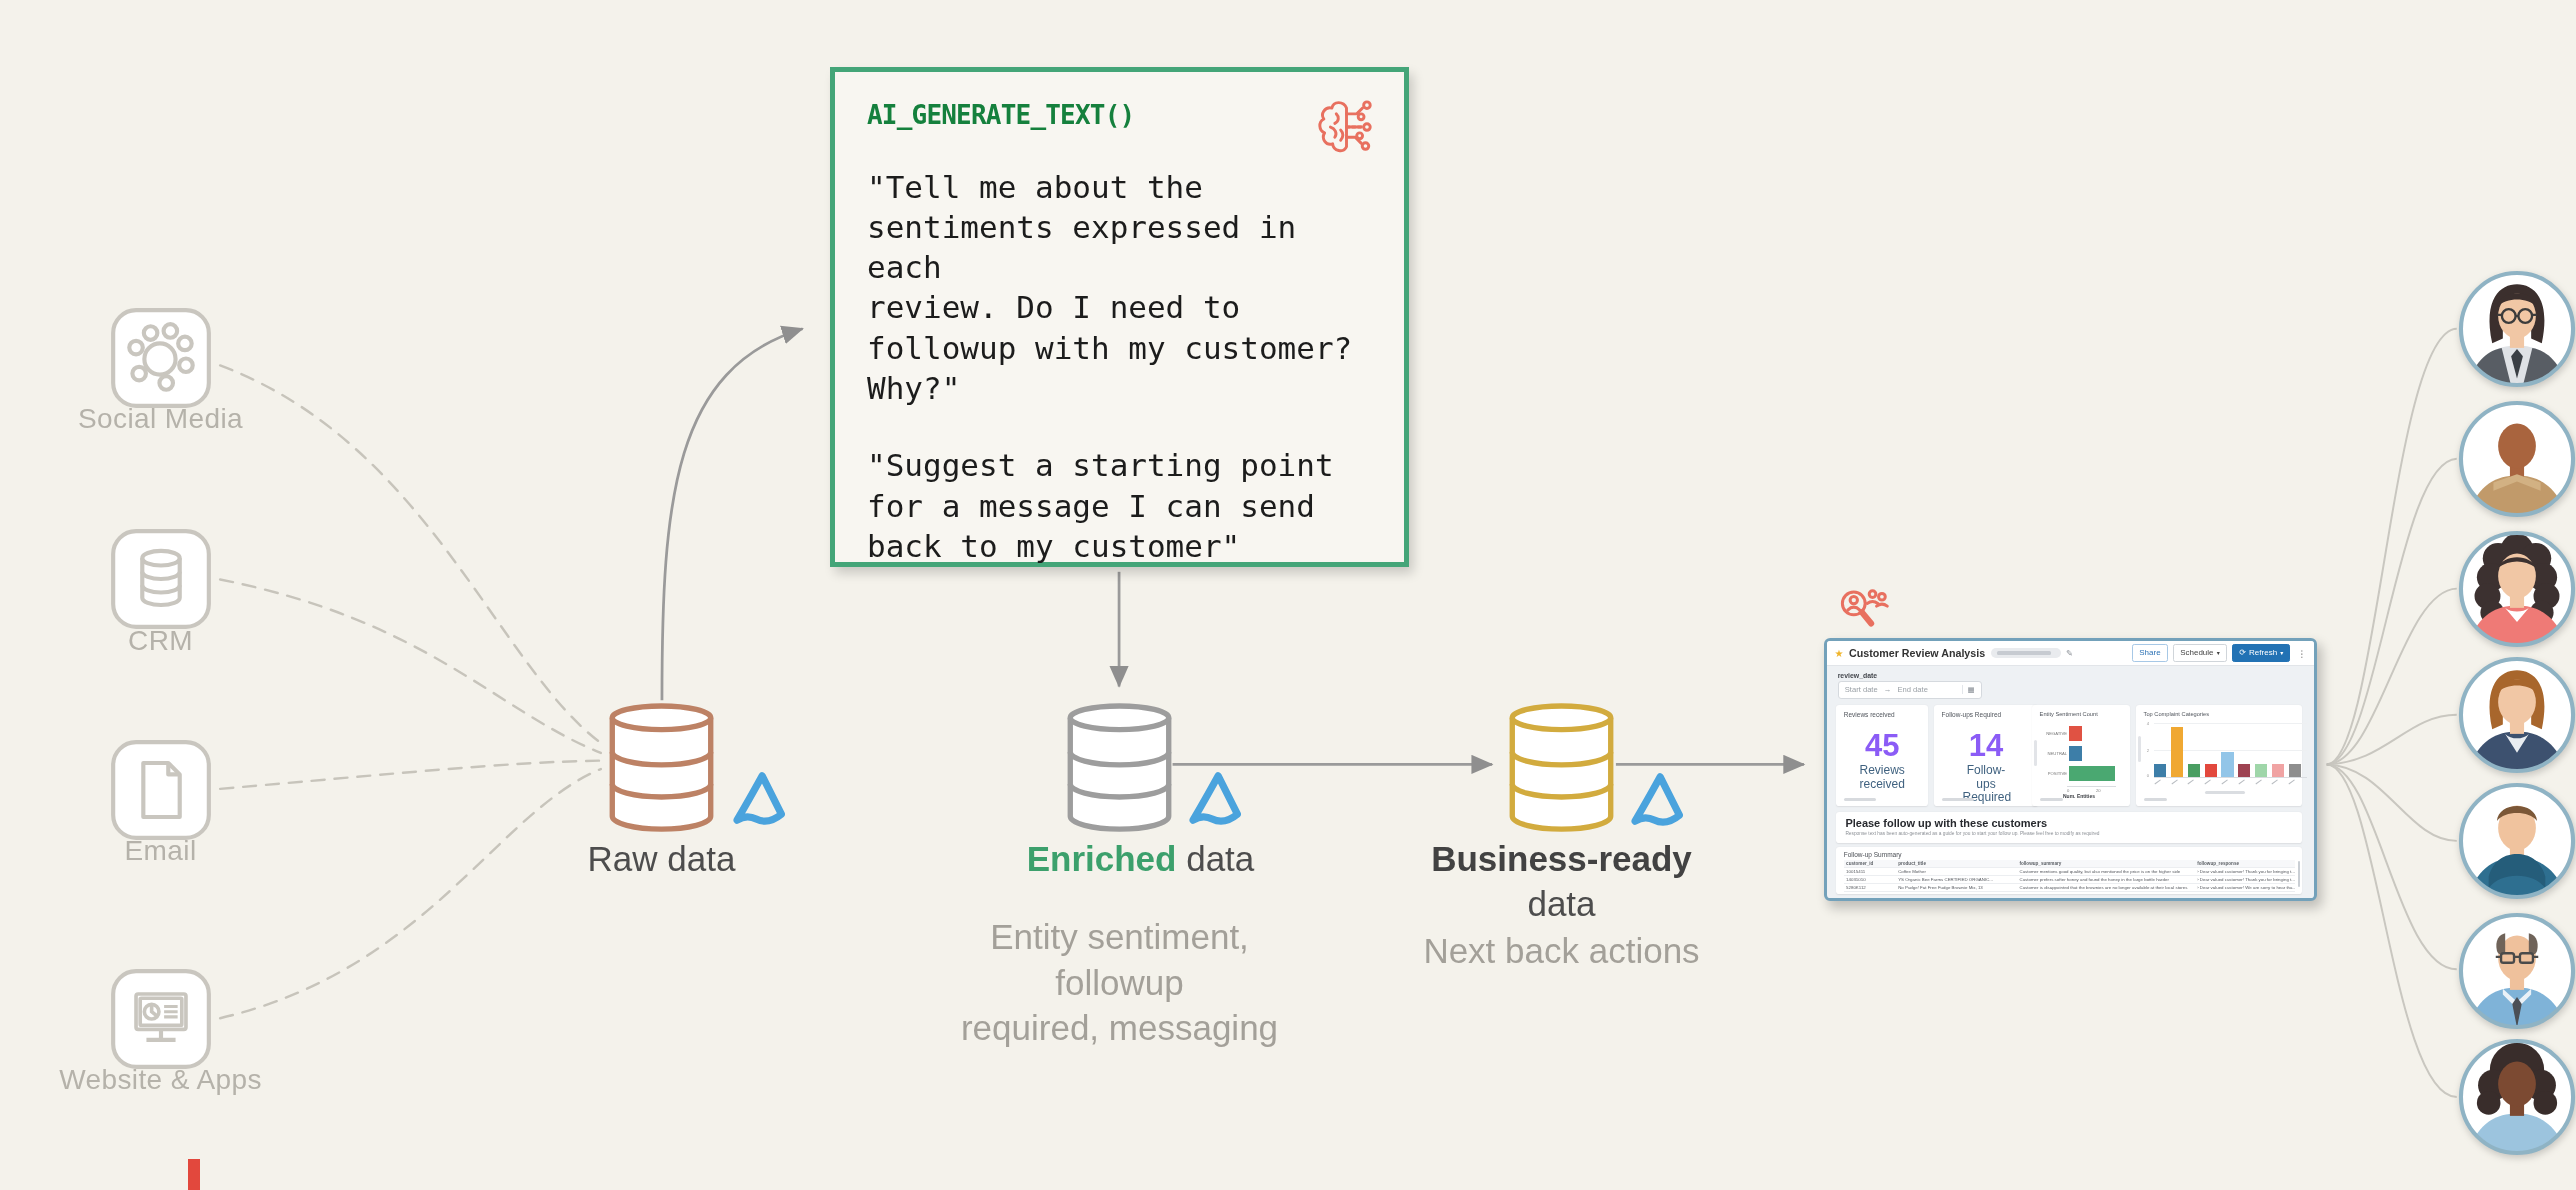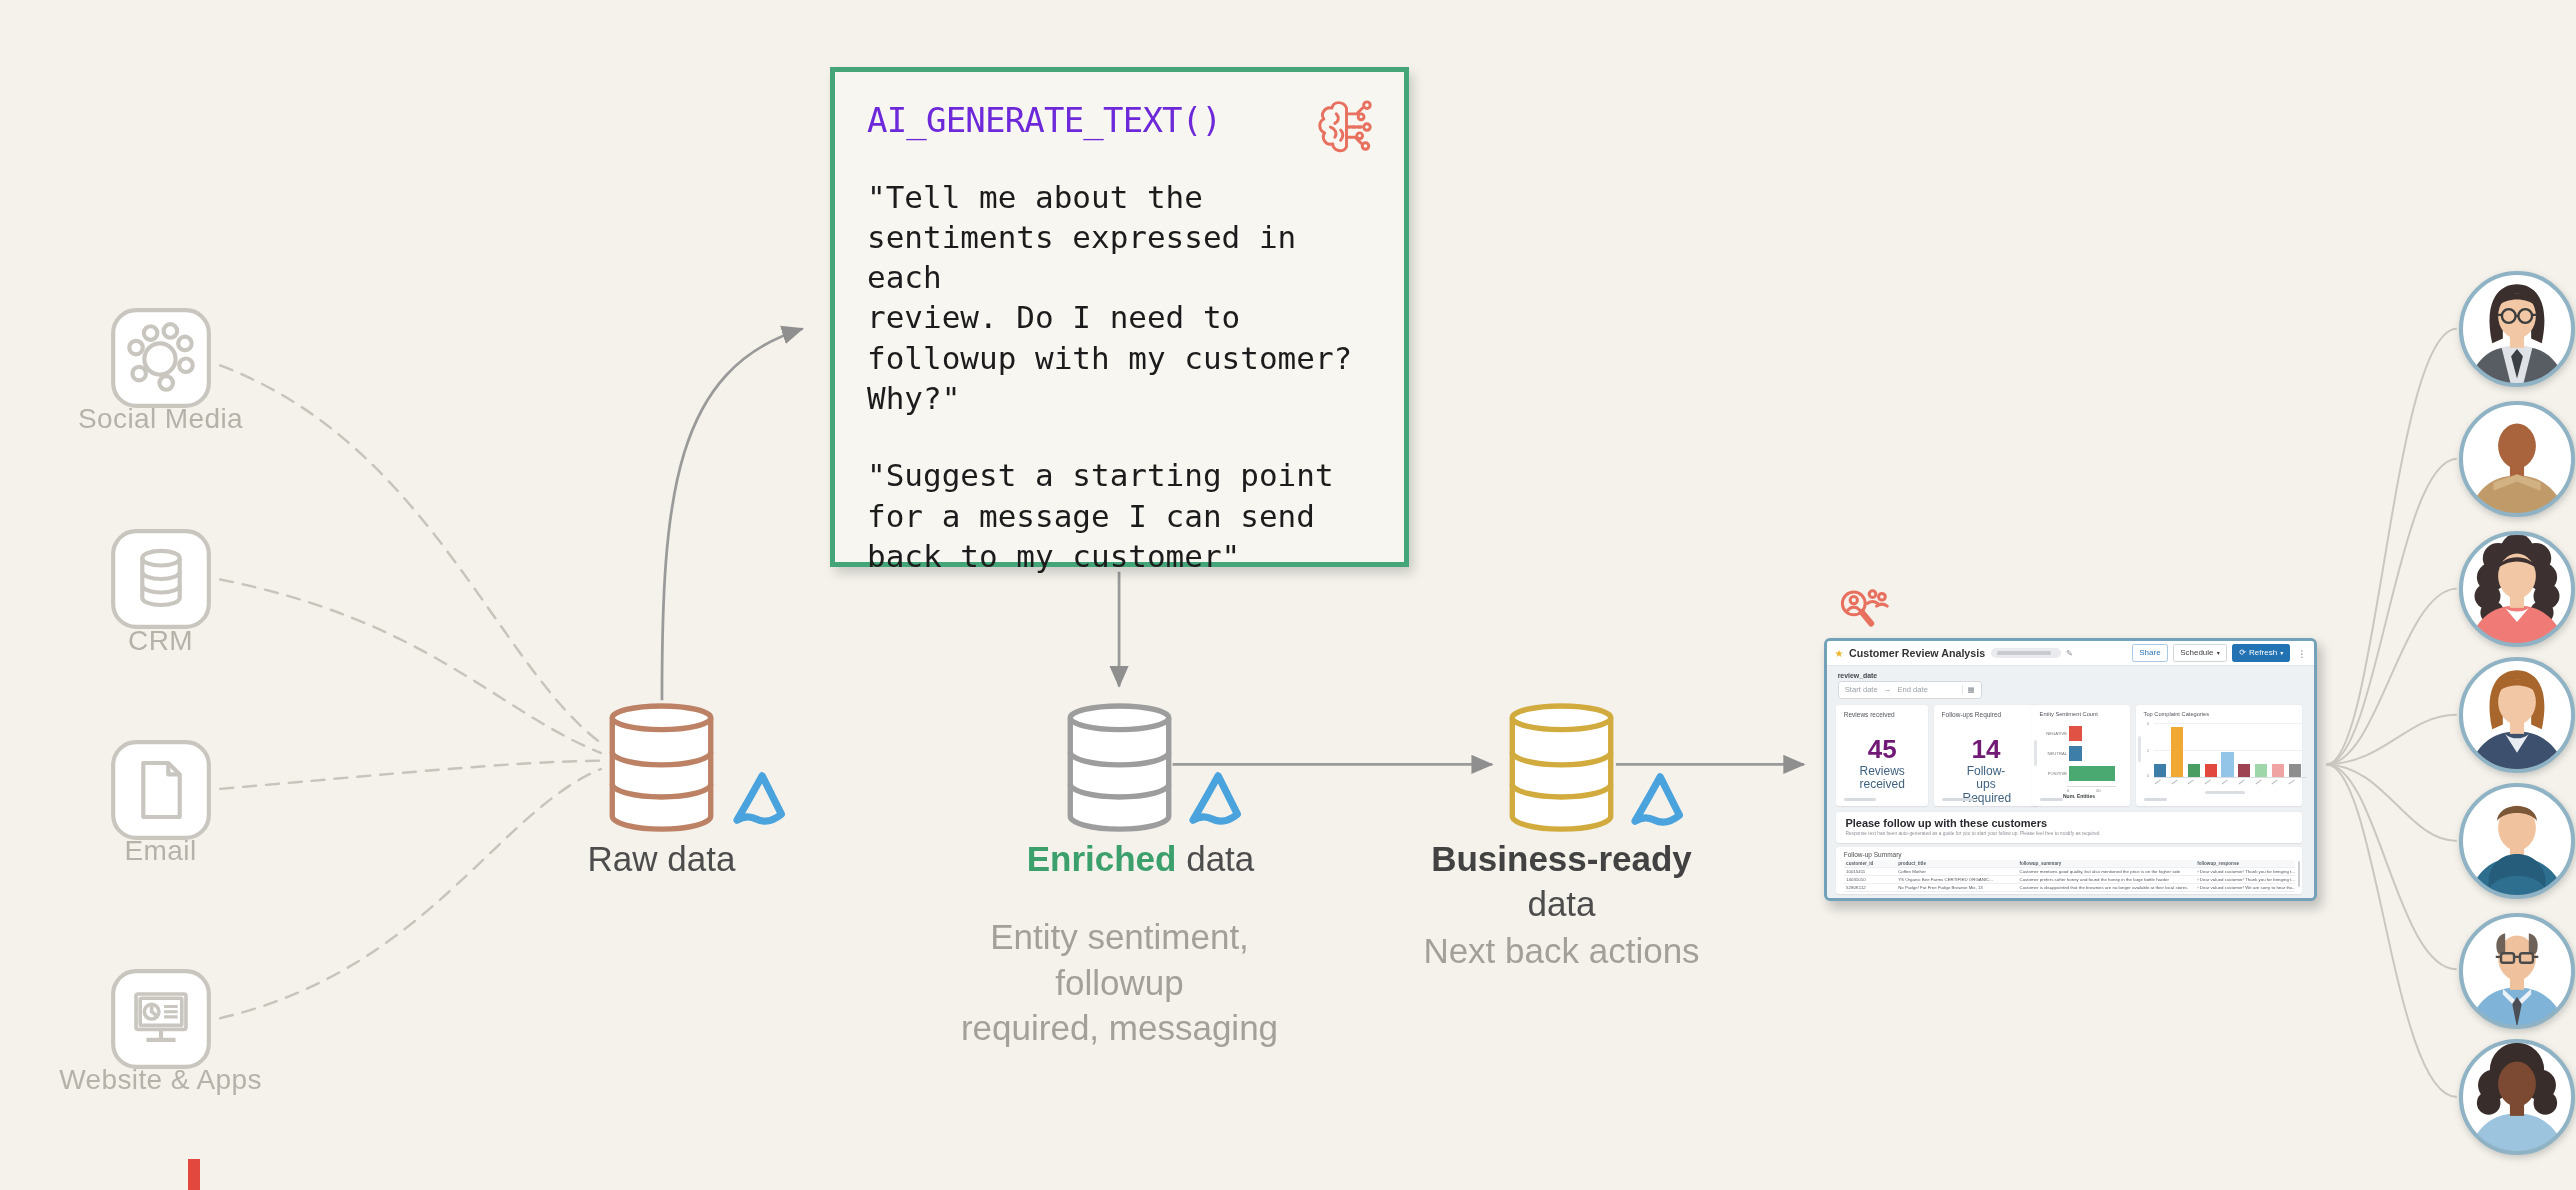--- a/index.html
+++ b/index.html
@@ -6,21 +6,21 @@
   #canvas{position:relative;width:2576px;height:1191px;background:#f4f2eb;overflow:hidden;
           font-family:"Liberation Sans",sans-serif;}
   svg{display:block;}
   .abs{position:absolute;}
   
   .src-icon{position:absolute;width:104px;height:104px;}
   .src-label{position:absolute;width:275px;text-align:center;font-size:28px;color:#b5b2aa;letter-spacing:0.4px;}
   
   #prompt-box{position:absolute;left:830px;top:67px;width:579px;height:500px;background:#f8f6f1;
     border:5.4px solid #44a578;box-shadow:5.4px 6.9px 10.7px rgba(0,0,0,.18);box-sizing:border-box;padding:27.5px 32px;}
-  #prompt-title{font-family:"DejaVu Sans Mono",monospace;font-weight:normal;font-size:34px;color:#6d28d9;letter-spacing:-0.8px;}
+  #prompt-title{font-family:"DejaVu Sans Mono",monospace;font-weight:bold;font-size:26px;color:#15803d;letter-spacing:-0.8px;}
   .prompt-para{font-family:"DejaVu Sans Mono",monospace;font-size:31px;line-height:1.3;color:#1c1c1c;
     white-space:pre-line;margin-top:37px;}
   #brain-icon{position:absolute;right:21.4px;top:20px;width:73px;height:73px;}
   
   .stage-label{position:absolute;text-align:center;font-size:35px;color:#4d4d4d;}
   .stage-sub{position:absolute;text-align:center;font-size:35px;color:#a3a099;white-space:pre-line;line-height:1.3;}
   .hl-green{color:#3ca06c;font-weight:bold;}
   .bold-dark{font-weight:bold;color:#424242;}
   .cyl{position:absolute;width:107px;height:130px;}
   .delta{position:absolute;width:60px;height:60px;}
@@ -39,21 +39,21 @@
   .caret{font-size:6.1px;}
   #db-menu-dots{font-size:9.2px;color:#555;margin-left:1.5px;}
   #db-filter-label{position:absolute;left:10.7px;top:31px;font-size:6.9px;font-weight:bold;color:#44474d;}
   #db-filter-input{position:absolute;left:10.7px;top:40px;width:144px;height:17.6px;background:#fff;border:0.8px solid #d5d9de;
     border-radius:3.1px;display:flex;align-items:center;padding:0 6.1px;box-sizing:border-box;font-size:7.6px;color:#9aa0a6;gap:6.1px;}
   #db-filter-input .sep{flex:0 0 auto;}
   #db-filter-input .tool{margin-left:auto;color:#8a9097;font-size:7.6px;border-left:0.8px solid #e3e6ea;padding-left:4.6px;}
   .db-card{position:absolute;top:64px;height:101px;background:#fff;border-radius:3.1px;box-shadow:0 0.8px 1.5px rgba(0,0,0,.08);}
   .card-title{font-size:6.5px;color:#50555c;padding:6.1px 7.6px 0;}
   .kpi-wrap{text-align:center;}
-  .kpi-value{font-size:26px;font-weight:600;color:#701a75;line-height:1.05;margin-top:18px;}
+  .kpi-value{font-size:31px;font-weight:600;color:#8b5cf6;line-height:1.05;margin-top:12px;}
   .kpi-caption{font-size:12px;color:#3f617f;line-height:1.12;margin:1.5px auto 0;width:64px;}
   .blur-line{position:absolute;left:7.6px;bottom:5.4px;width:32px;height:3.1px;background:#d7dade;border-radius:1.5px;}
   
   #sentiment-rows{position:absolute;left:6.1px;top:20px;}
   .s-row{display:flex;align-items:center;height:17px;margin-bottom:3.1px;}
   .s-lab{width:29px;font-size:4.2px;color:#777;text-align:right;padding-right:2.3px;flex:0 0 auto;}
   .s-bar{height:15.3px;}
   .s-axis{position:absolute;left:35px;top:81px;width:49px;border-top:0.8px solid #d9dce0;font-size:4.2px;color:#888;}
   .s-axis .t0{position:absolute;left:0;top:0.8px;}
   .s-axis .t20{position:absolute;left:29px;top:0.8px;}

